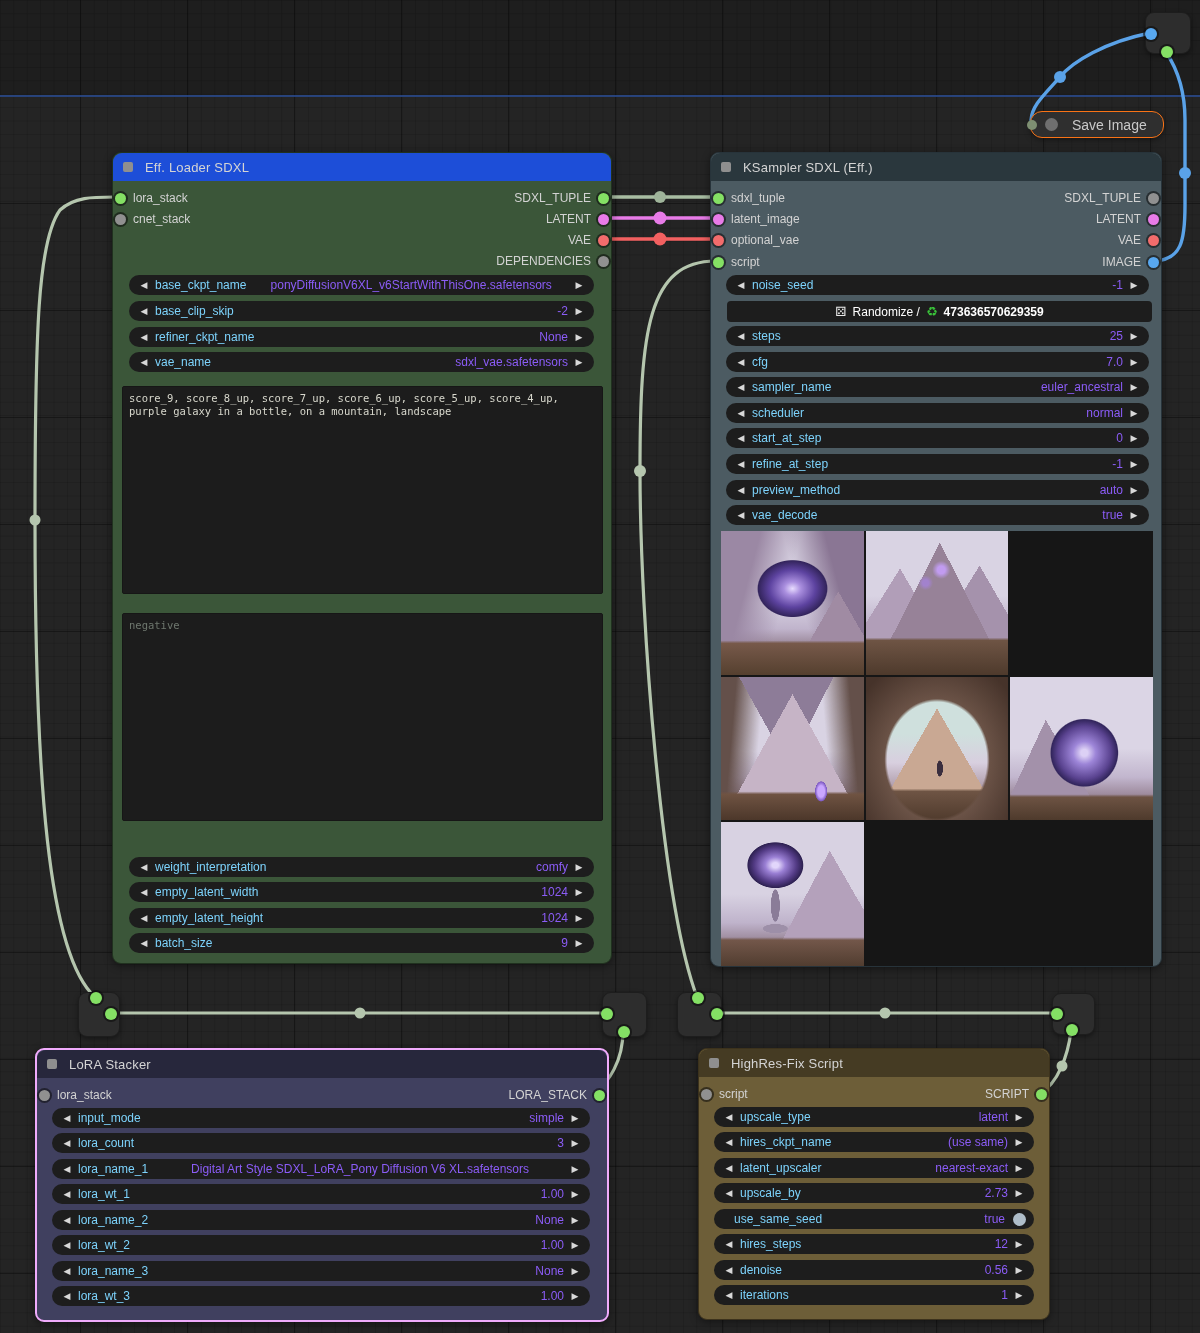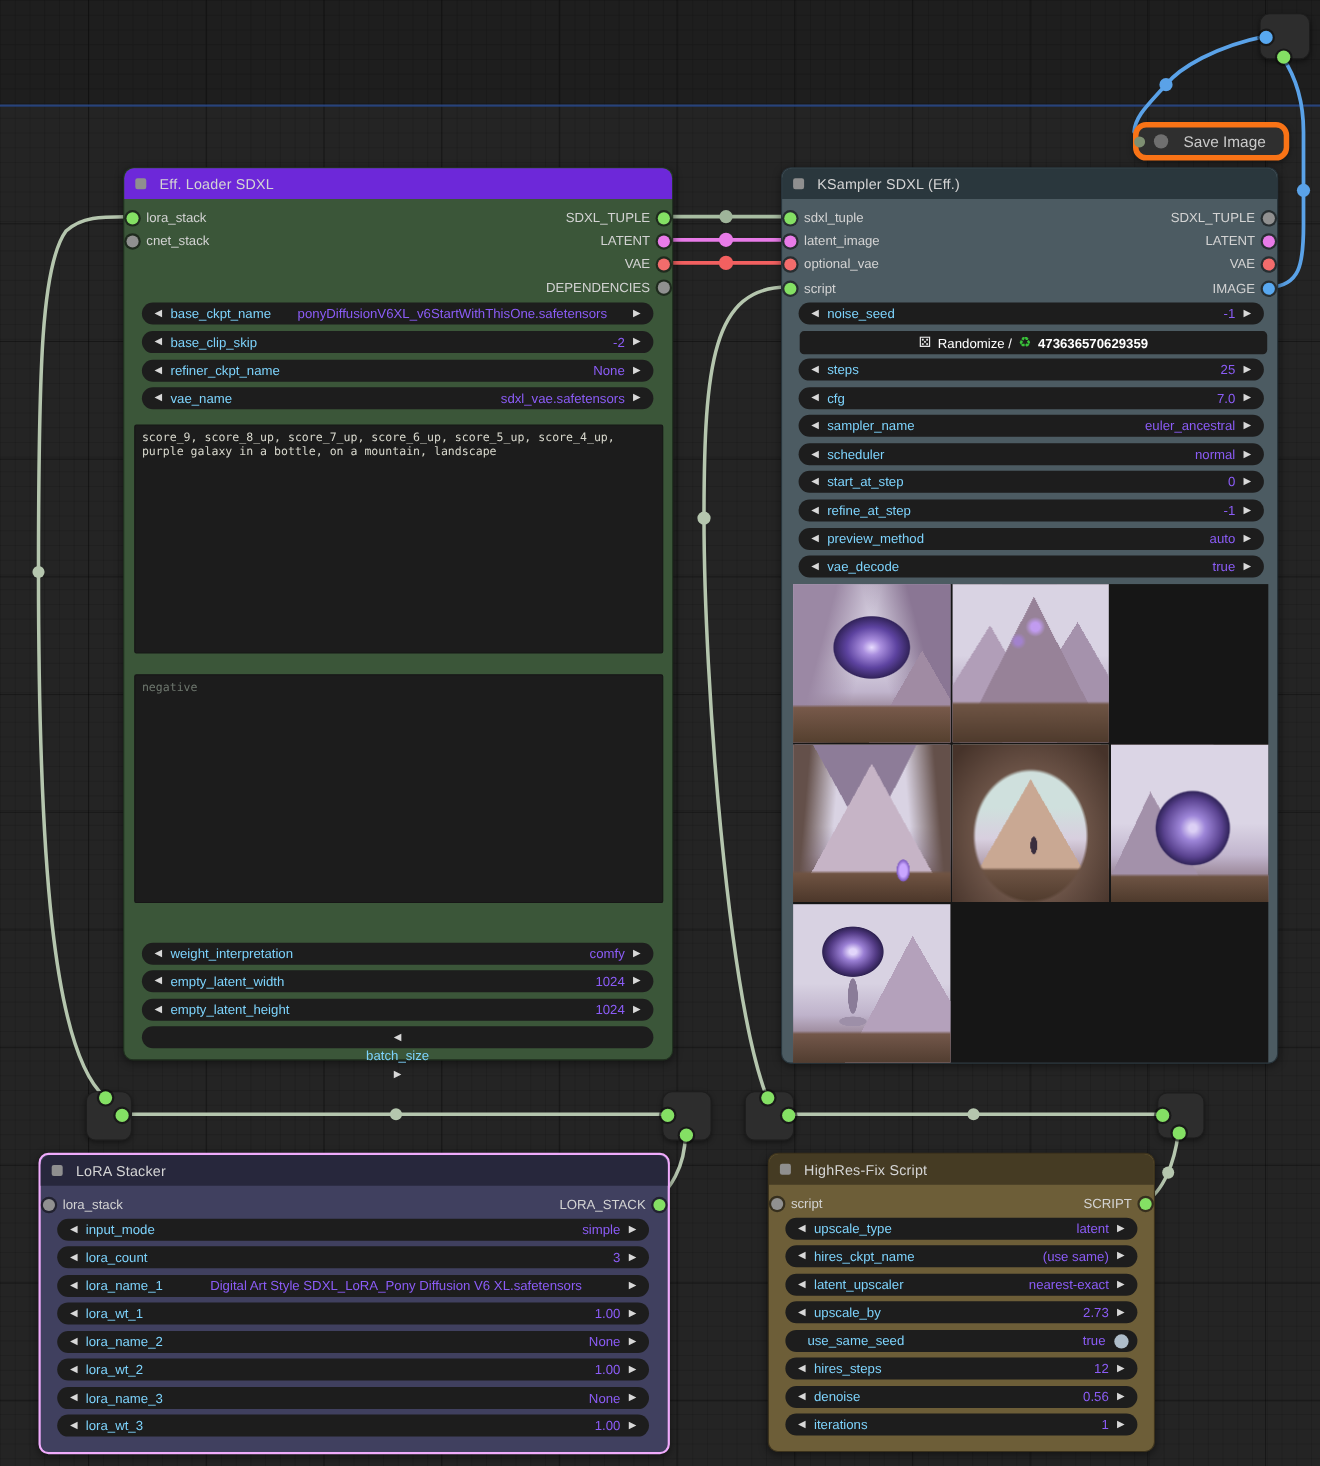--- a/index.html
+++ b/index.html
@@ -39,35 +39,35 @@
   .wvalue{color:#8b5cf6;flex:1 1 auto;text-align:right;padding:0 4px;white-space:nowrap;overflow:hidden;}
   .wvalue.center{text-align:center;}
   .knob{width:13px;height:13px;border-radius:50%;background:#aebdc9;flex:0 0 auto;margin-left:4px;}
   
   textarea.prompt{position:absolute;background:#1c1c1c;border:1px solid #161616;border-radius:2px;
       resize:none;color:#d8d8cd;font-family:"DejaVu Sans Mono",monospace;font-size:10.5px;
       line-height:13px;padding:5px 6px;box-sizing:border-box;outline:none;}
   textarea.prompt::placeholder{color:#6e776e;}
   
   .n-loader{background:#3b5639;border:1px solid #20311f;}
-  .n-loader .nhead{background:#6d28d9;}
+  .n-loader .nhead{background:#1d4ed8;}
   .n-ksampler{background:#4c5b62;border:1px solid #27333a;}
   .n-ksampler .nhead{background:#2a373d;}
   .n-lora{background:#40405f;border:2px solid #f0abfc;}
   .n-lora .nhead{background:#27273c;}
   .n-highres{background:#6d5e38;border:1px solid #3c321c;}
   .n-highres .nhead{background:#453b23;}
   
   .randbtn{position:absolute;background:#1d1d1d;border-radius:4px;display:flex;align-items:center;
            justify-content:center;gap:6px;font-size:12px;color:#fff;cursor:pointer;}
   .dice{font-family:"DejaVu Sans",sans-serif;color:#e8e8e8;font-size:13px;}
   .recycle{font-family:"DejaVu Sans",sans-serif;color:#39c239;font-size:13px;}
   .seedtxt{font-weight:bold;}
   
-  .pillnode{position:absolute;height:25px;background:#2f2f2f;border:5px solid #f97316;border-radius:12px;
+  .pillnode{position:absolute;height:25px;background:#2f2f2f;border:1px solid #f97316;border-radius:12px;
             display:flex;align-items:center;z-index:10;box-shadow:0 2px 6px rgba(0,0,0,.4);}
   .pillnode .indot{width:10px;height:10px;border-radius:50%;background:#7e8f72;margin-left:-4px;flex:0 0 auto;}
   .pillnode .graydot{width:13px;height:13px;border-radius:50%;background:#6f6f6f;margin-left:8px;flex:0 0 auto;}
   .pillnode .ptitle{font-size:14px;color:#c9c9c9;padding:0 18px 0 14px;white-space:nowrap;}
   
   .reroute{position:absolute;background:#2d2d2d;border:1px solid #1d1d1d;border-radius:9px;z-index:10;
            box-shadow:0 2px 5px rgba(0,0,0,.4);}
   .rdot{position:absolute;width:12px;height:12px;border-radius:50%;box-shadow:0 0 0 2px rgba(10,10,10,.55);}
   .c-green{background:#84e064;} .c-gray{background:#909090;} .c-magenta{background:#e87be8;}
   .c-red{background:#f26c6c;} .c-blue{background:#58a8f0;}
@@ -238,21 +238,21 @@
     <span class="wlabel">empty_latent_width</span>
     <span class="wvalue">1024</span>
     <span class="arr r"></span>
   </div>
   <div class="widget" style="left:16px;right:17px;top:755px;">
     <span class="arr l"></span>
     <span class="wlabel">empty_latent_height</span>
     <span class="wvalue">1024</span>
     <span class="arr r"></span>
   </div>
-  <div class="widget" style="left:16px;right:17px;top:780px;flex-direction:column;">
+  <div class="widget" style="left:16px;right:17px;top:780px;">
     <span class="arr l"></span>
     <span class="wlabel">batch_size</span>
     <span class="wvalue">9</span>
     <span class="arr r"></span>
   </div>
 </div>
 
 <div class="node n-ksampler" style="left:710px;top:152px;width:450px;height:813px;">
   <div class="nhead">
     <span class="collapse"></span>

